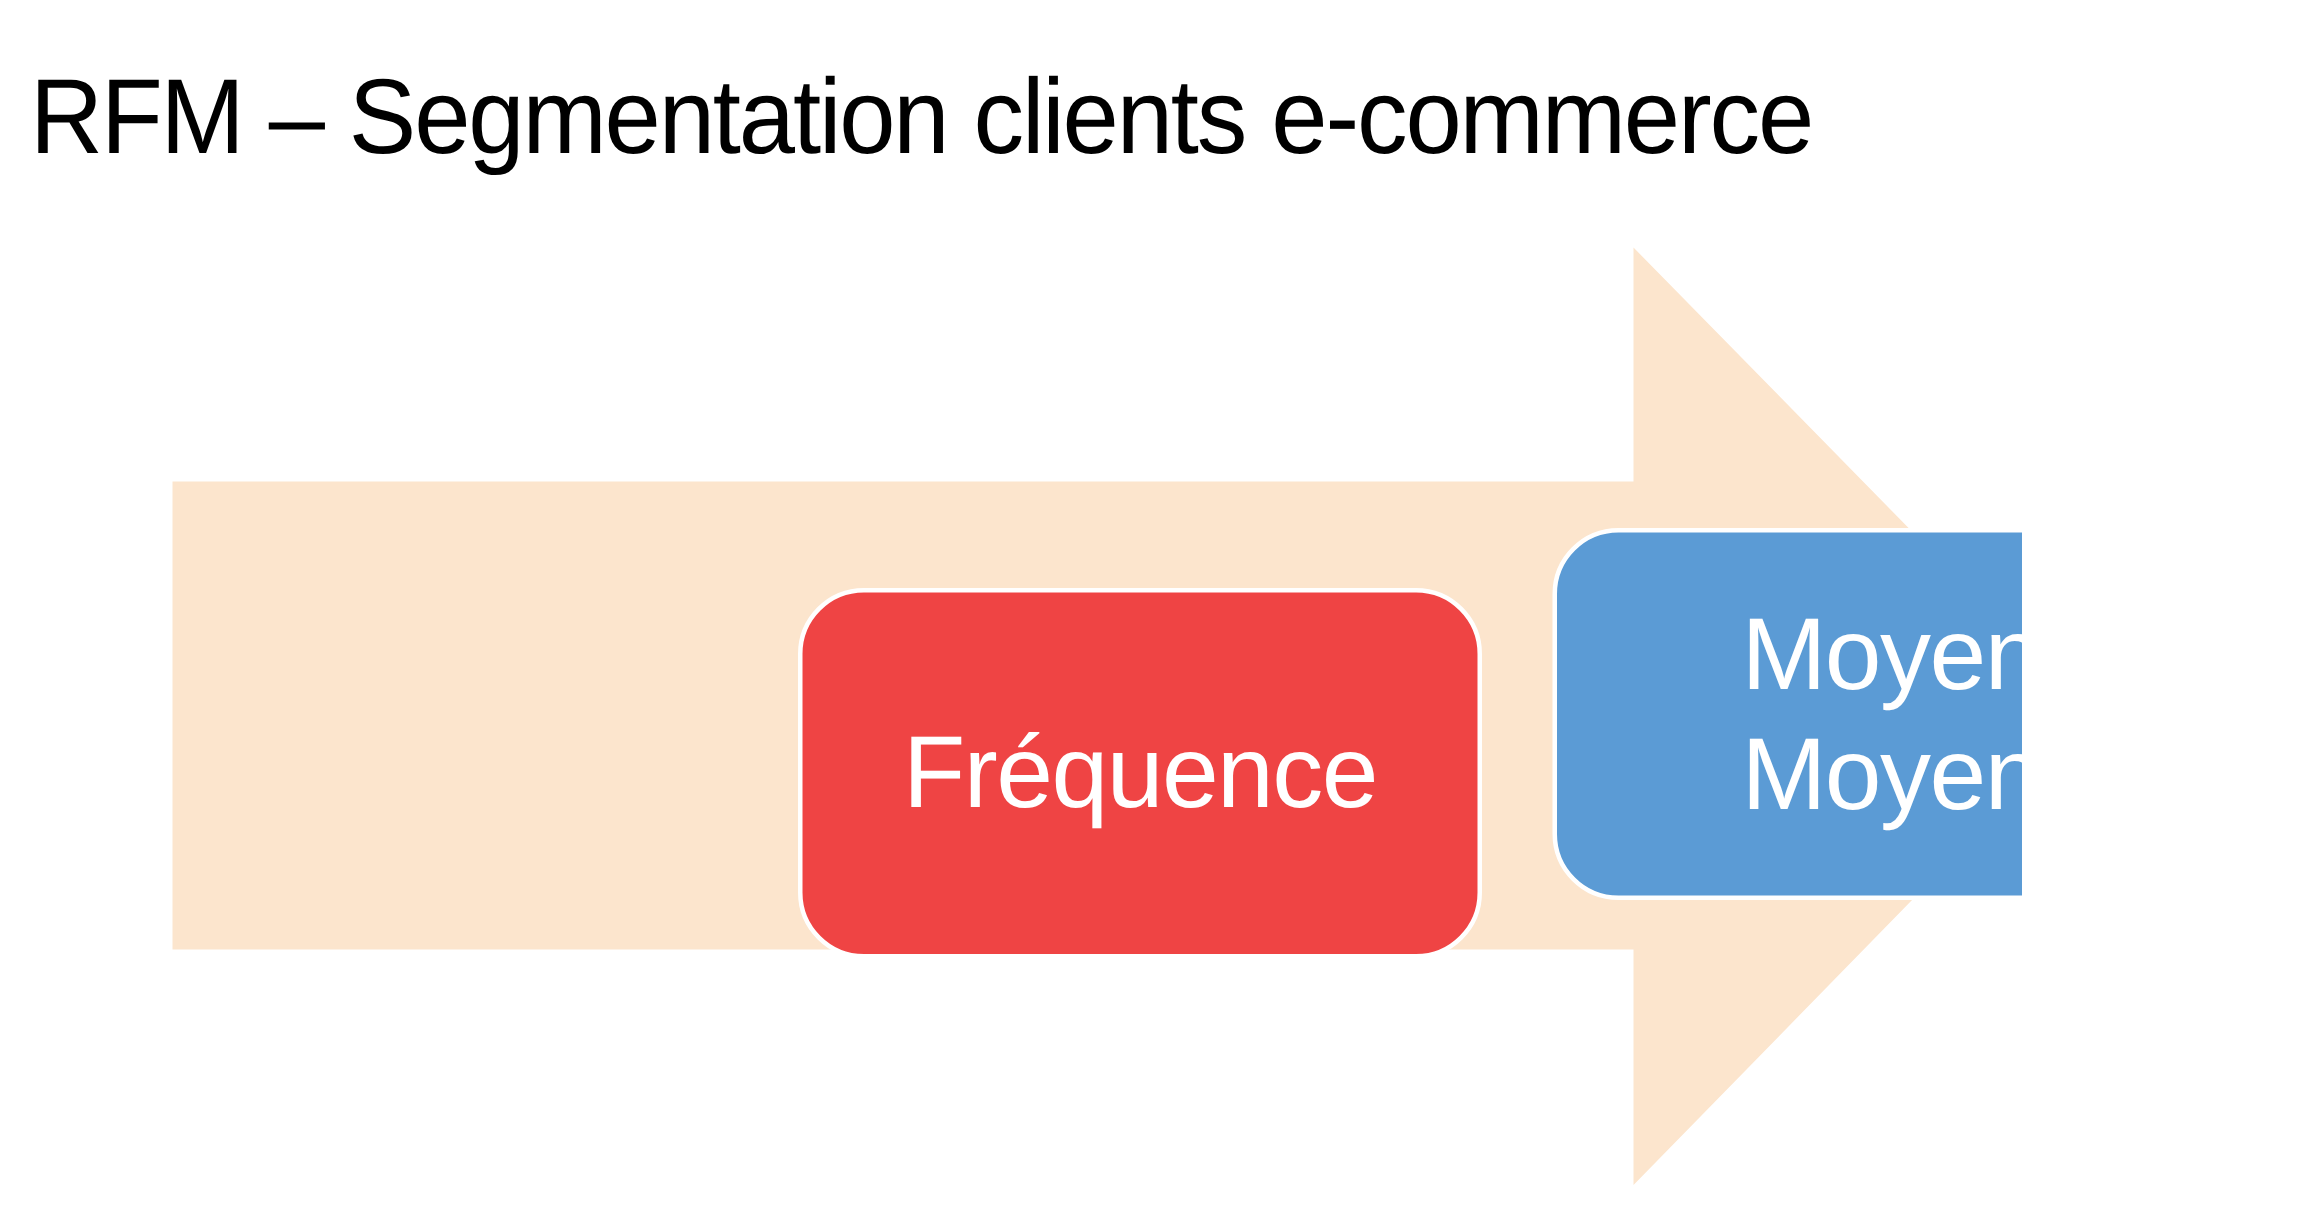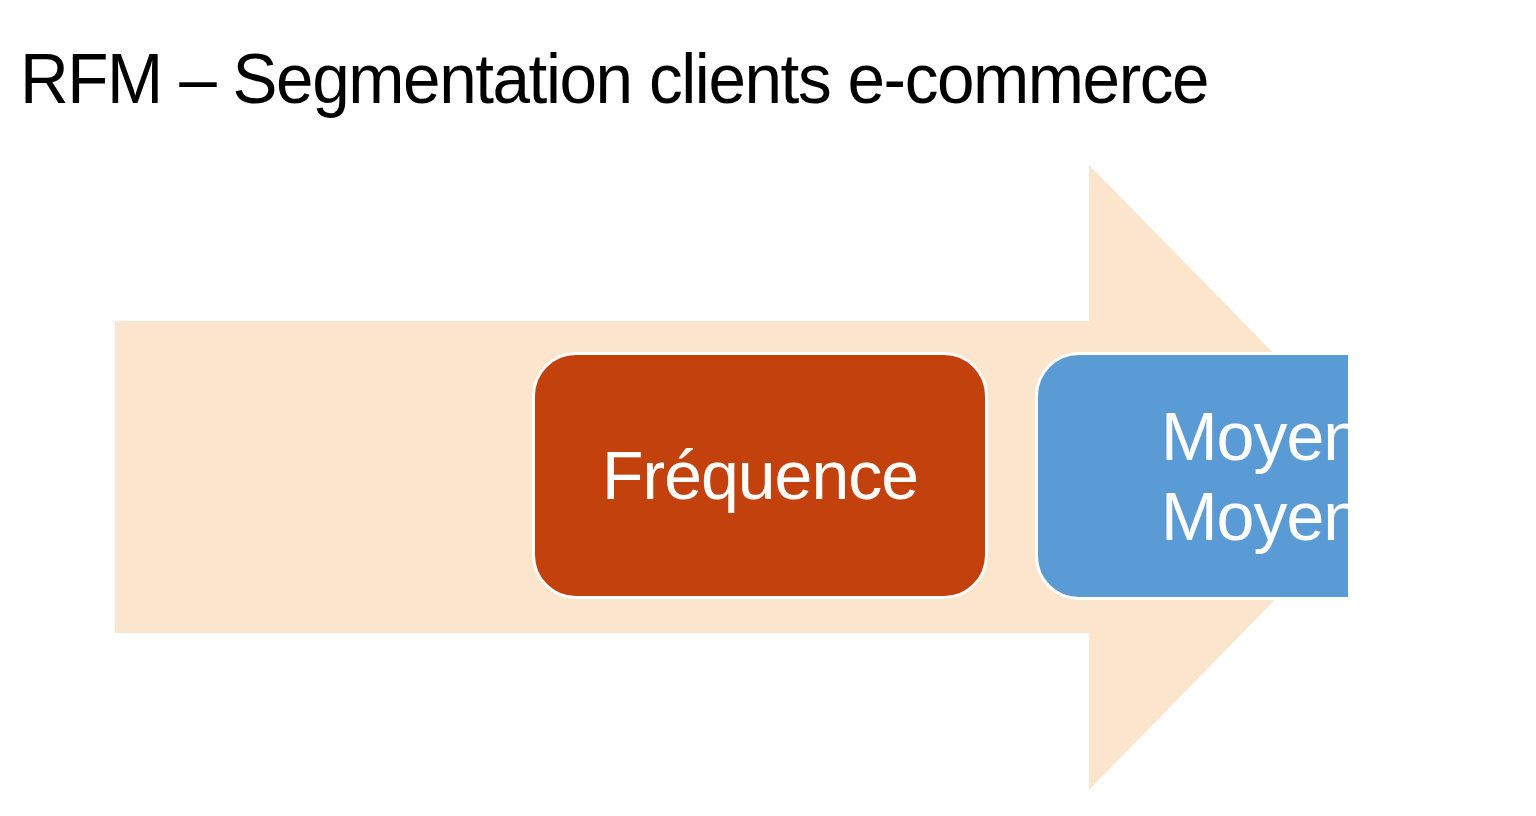--- a/index.html
+++ b/index.html
@@ -63,21 +63,21 @@
 
 <div class="slide">
 
   <h1 class="slide-title">RFM – Segmentation clients e-commerce</h1>
 
   <svg class="arrow-layer" viewBox="0 0 1536 816" xmlns="http://www.w3.org/2000/svg" aria-hidden="true">
     <polygon points="115,321 1089,321 1089,165 1395,477 1089,790 1089,633 115,633" fill="#FCE5CD"></polygon>
   </svg>
 
 
-  <div class="step step-frequence" style="background-color: #c2410c;">
+  <div class="step step-frequence" style="background-color: #ef4444; margin-top: 40px;">
     <span class="step-label">Fréquence</span>
   </div>
 
   <div class="step step-panier-moyen" style="background-color: rgb(91, 155, 213);">
     <span class="step-label">Moyen Moyen</span>
   </div>
 
 </div>
 
 </body></html>

